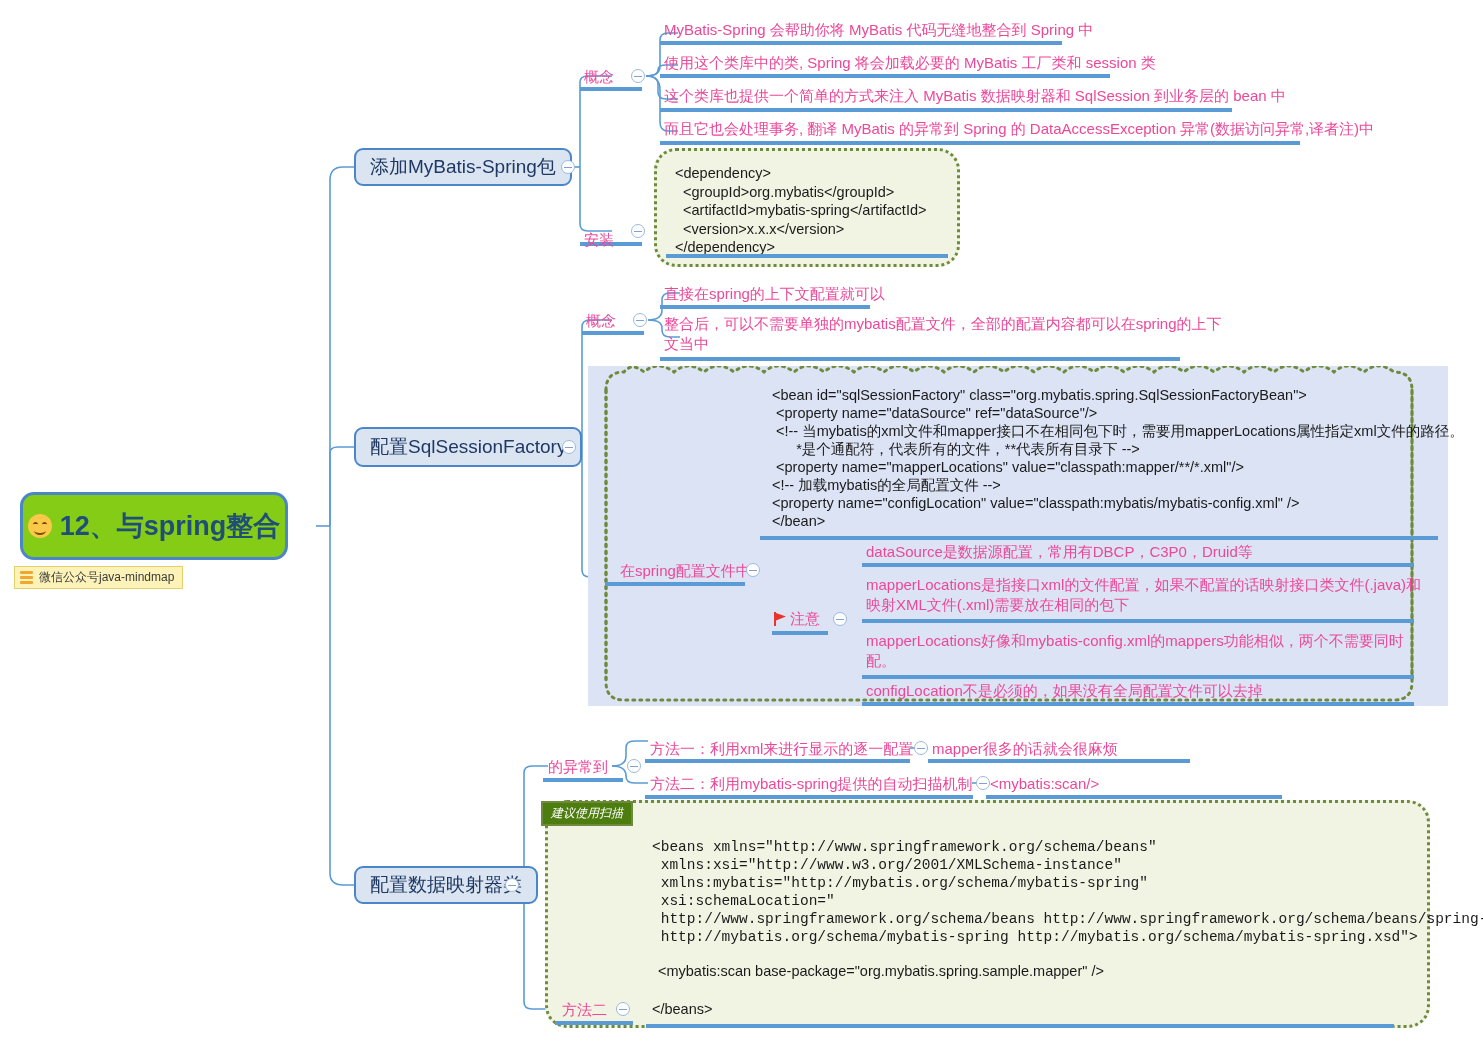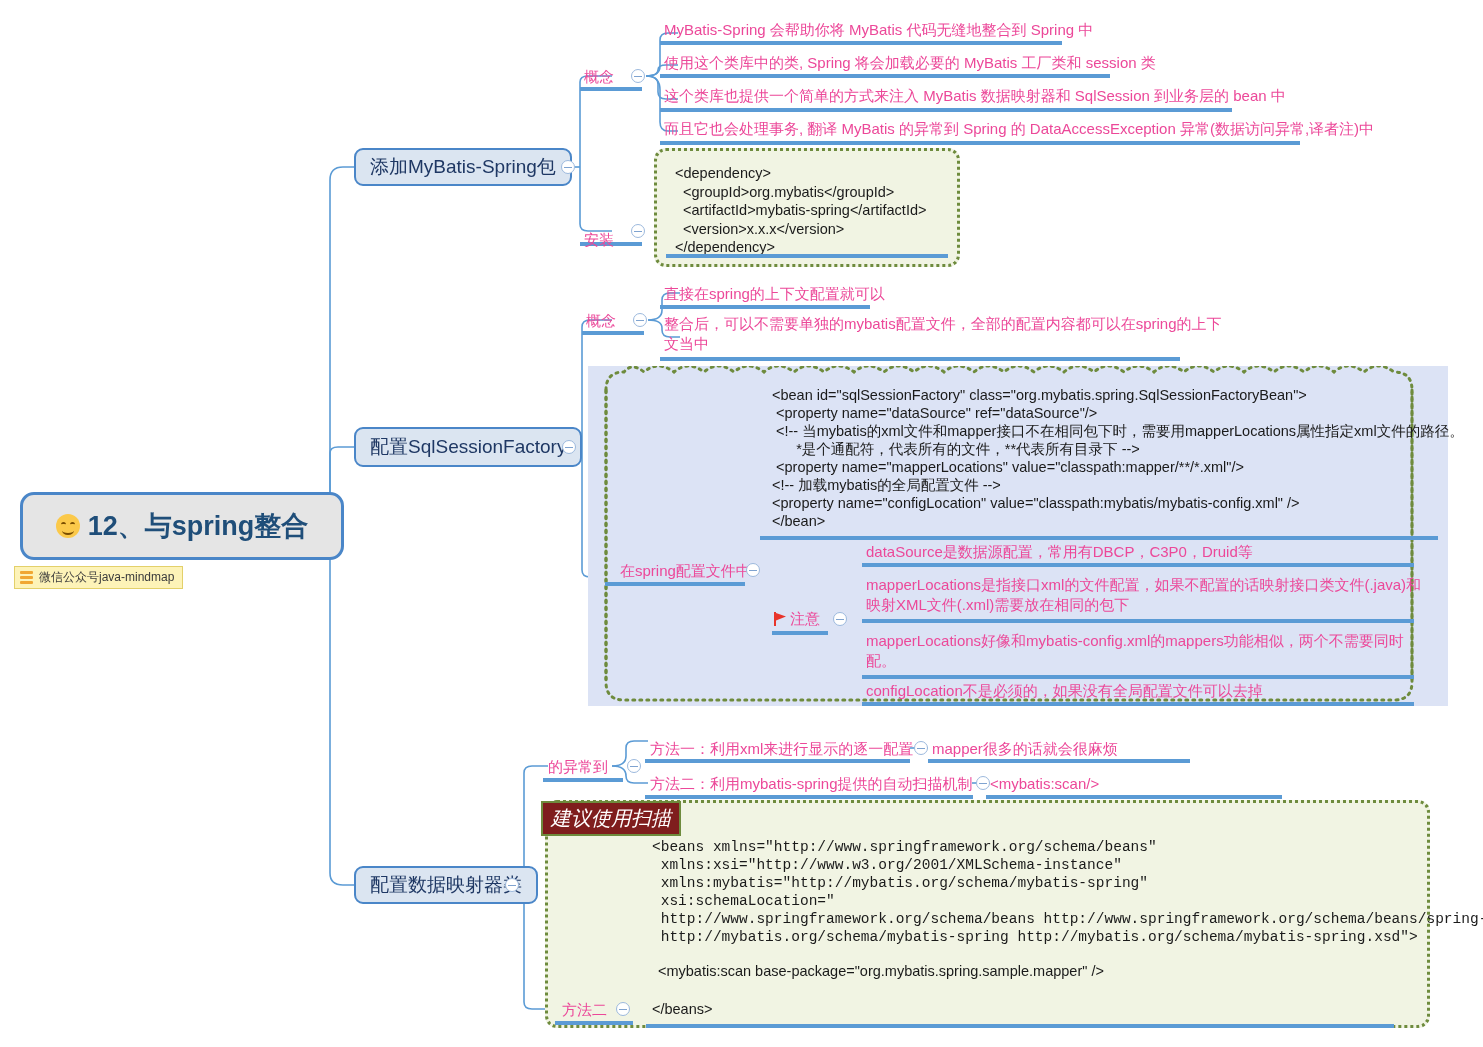--- a/index.html
+++ b/index.html
@@ -18,22 +18,22 @@
     position:absolute;
     left:0;top:0;
     width:1483px;height:1047px;
     pointer-events:none;
   }
 
   
   .root-node{
     position:absolute;
     left:20px; top:492px;
-    width:324px; height:68px;
-    background:#e5e5e5;
+    width:268px; height:68px;
+    background:#84cc16;
     border:3px solid #4a86c8;
     border-radius:14px;
     box-sizing:border-box;
     display:flex;
     align-items:center;
     justify-content:center;
     gap:6px;
     z-index:6;
   }
   .root-label{
@@ -132,21 +132,21 @@
     content:"";
     position:absolute;left:2px;top:5.5px;
     width:8px;height:1.5px;background:#7fa3d0;
   }
 
   
   .code-green{
     position:absolute;
     background:#f1f4e3;
     border:3px dotted #6e8b3d;
-    border-radius:12px;
+    border-radius:22px;
     box-sizing:border-box;
     font-size:14.5px;
     color:#1a1a1a;
     line-height:18.5px;
     white-space:pre;
     z-index:2;
   }
 
   
   .cloud{
@@ -162,25 +162,25 @@
     font-size:14.5px;
     line-height:18px;
     color:#1a1a1a;
     white-space:pre;
     z-index:4;
   }
 
   
   .green-tag{
     position:absolute;
-    background:#7f1d1d;
+    background:#4d7c0f;
     border:2px solid #6e8b3d;
     color:#ffffff;
     font-style:italic;
-    font-size:20px;
+    font-size:12px;
     padding:2px 8px;
     z-index:8;
     white-space:nowrap;
   }
 
   
   .flag-icon{
     position:absolute;
     width:16px;height:16px;
     z-index:6;

